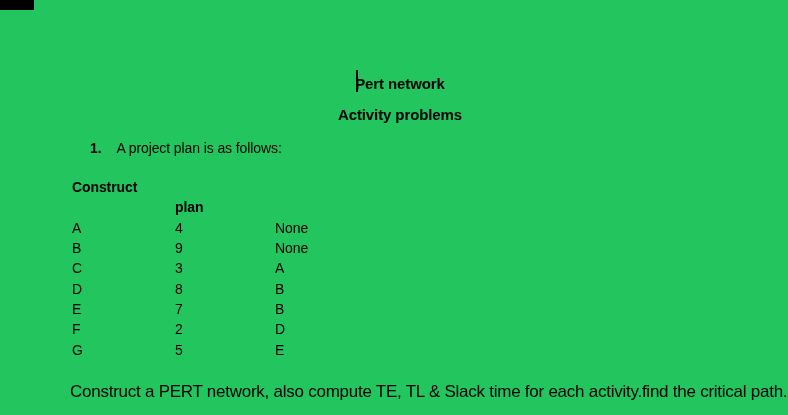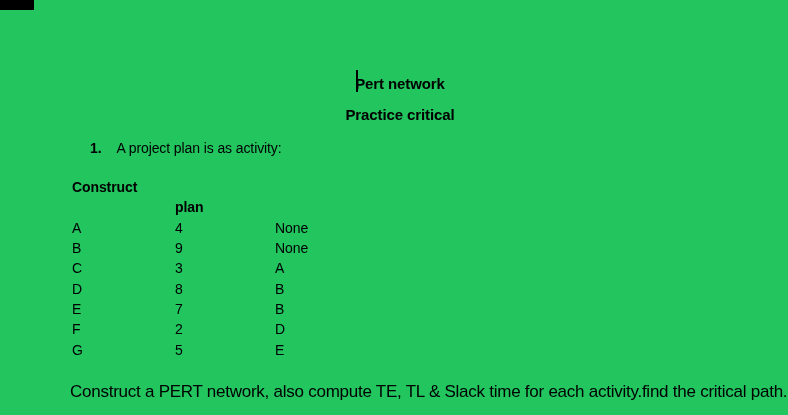--- a/index.html
+++ b/index.html
@@ -66,23 +66,23 @@
 <body>
 
 <div class="page">
 
   <div class="corner-mark"></div>
 
   <div class="caret"></div>
 
   <div class="title-line">Pert network</div>
 
-  <div class="subtitle-line">Practice critical</div>
+  <div class="subtitle-line">Activity problems</div>
 
-  <div class="question-line"><span class="qnum">1.</span><span>A project plan is as activity:</span></div>
+  <div class="question-line"><span class="qnum">1.</span><span>A project plan is as follows:</span></div>
 
   <div class="ptable">
     <div class="trow">
       <span class="th">Construct</span>
     </div>
     <div class="trow">
       <span></span>
       <span class="th">plan</span>
       <span></span>
     </div>

